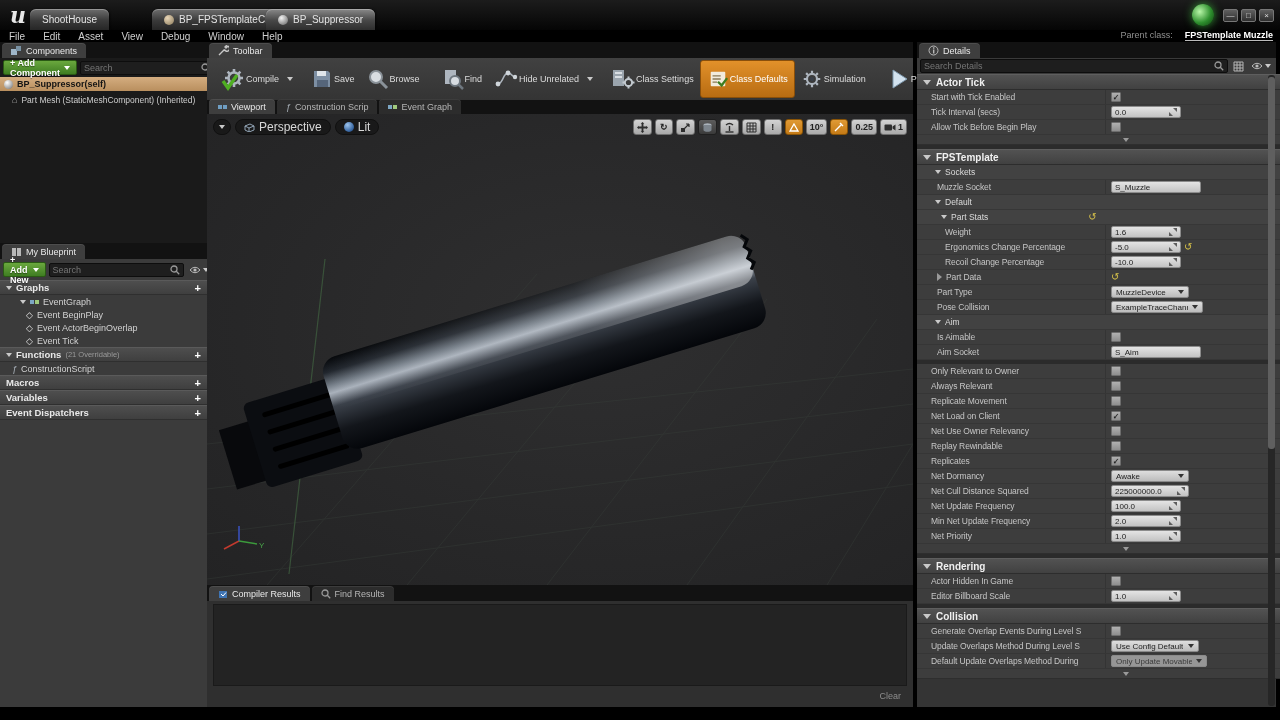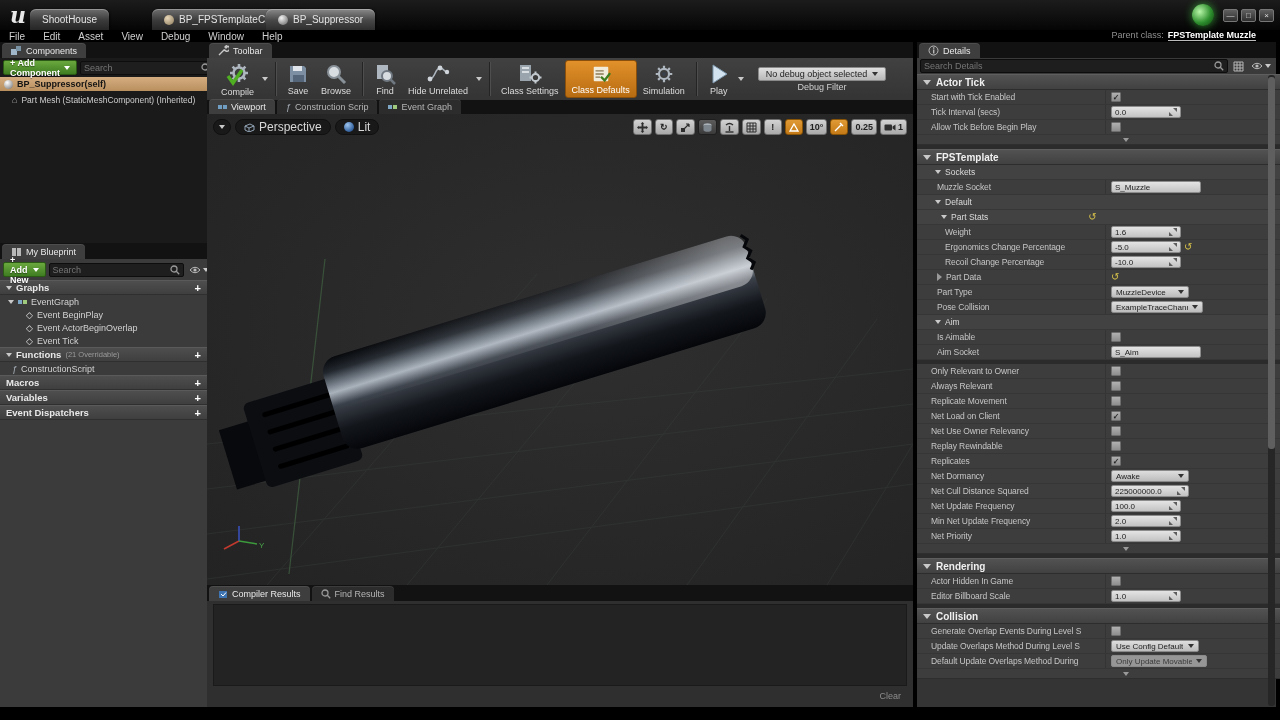--- a/index.html
+++ b/index.html
@@ -20,21 +20,21 @@
   .ticon-sphere{background:radial-gradient(circle at 35% 30%,#f2f2f2,#8a8a8a 70%,#555)}
   .orb{position:absolute;right:66px;top:4px;width:22px;height:22px;border-radius:50%;
     background:radial-gradient(circle at 35% 35%,#b8f7a8,#2e8f2e 55%,#0c3a0c);box-shadow:0 0 9px rgba(80,255,80,.55)}
   .winbtns{position:absolute;right:6px;top:9px;display:flex;gap:3px}
   .winbtn{width:15px;height:13px;background:linear-gradient(#606060,#2e2e2e);border:1px solid #777;border-radius:2px;
     color:#ddd;font-size:8px;line-height:11px;text-align:center}
 
   
   #menubar{left:0;top:30px;width:1280px;height:12px;display:flex;align-items:center;font-size:10px;color:#cfcfcf}
   #menubar .mi{padding:0 9px}
-  #parentclass{position:absolute;right:24px;top:30px;font-size:9px;display:flex;gap:4px;align-items:baseline}
+  #parentclass{position:absolute;right:7px;top:30px;font-size:9px;display:flex;gap:12px;align-items:baseline}
   #parentclass .pcl{color:#8f8f8f}
   #parentclass .pcv{color:#fff;border-bottom:1px solid #bbb;font-weight:bold}
 
   
   .tstrip{background:#121212;display:flex;align-items:flex-end;padding-left:2px}
   .ptab{height:15px;display:flex;align-items:center;gap:4px;padding:0 9px;font-size:9px;color:#b5b5b5;
     background:#2c2c2c;border-radius:4px 4px 0 0;margin-right:2px;box-shadow:inset 0 1px 0 rgba(255,255,255,.08)}
   .ptab.active{background:#3e3e3e;color:#e9e9e9}
 
   .gbtn{background:linear-gradient(#6aa83e,#3f7d22);border:1px solid #2a5a14;border-radius:2px;color:#fff;
@@ -68,21 +68,21 @@
   .bprow{height:13px;display:flex;align-items:center;gap:4px;font-size:9px;color:#d2d2d2}
   .diamond{color:#e0e0e0;font-size:9px}
   .gsq{display:inline-flex;gap:1px}
   .gsq i{width:4px;height:4px;background:#7da7c4;display:block}
   .gsq i:last-child{background:#9fc97d}
 
   
   #tb-strip{left:207px;top:42px;width:706px;height:16px}
   #tb-body{left:207px;top:58px;width:706px;height:42px;background:linear-gradient(#414141,#343434);
     display:flex;align-items:center;padding-left:8px}
-  .tbtn{display:flex;flex-direction:column;align-items:center;justify-content:center;gap:1px;height:40px;
+  .tbtn{display:flex;align-items:center;justify-content:center;gap:1px;height:40px;
     padding:0 6px;font-size:9px;color:#dcdcdc;white-space:nowrap}
   .tbtn.orange{background:linear-gradient(#e2912a,#b86c12);border:1px solid #8a4f0a;border-radius:3px;height:38px;color:#fff}
   .vsep{width:1px;height:34px;background:#242424;margin:0 5px;box-shadow:1px 0 0 #4e4e4e}
   .dd-arrow-btn{display:flex;align-items:center;margin:0 2px}
   #dbg{display:flex;flex-direction:column;align-items:center;gap:1px;margin-left:12px}
   #dbg .dbgdd{background:linear-gradient(#e0e0e0,#b8b8b8);border:1px solid #8a8a8a;border-radius:2px;font-size:9px;
     color:#1e1e1e;padding:1px 7px;display:flex;gap:5px;align-items:center}
   #dbg .dbglbl{font-size:9px;color:#cfcfcf}
 
   #vp-strip{left:207px;top:100px;width:706px;height:14px}
@@ -241,21 +241,21 @@
           <circle cx="6" cy="4" r="1.6" fill="#bbb"></circle>
         </svg>
       <span class="tri-d sm"></span>
     </div>
   </div>
   <div class="bph">
     <span class="tri-d sm"></span>
     <span>Graphs</span>
     <span class="plus">+</span>
   </div>
-  <div class="bprow" style="padding-left:8px">
+  <div class="bprow" style="padding-left:20px">
     <span class="tri-d sm"></span>
     <span class="gsq">
         <i></i>
         <i></i>
       </span>
     <span>EventGraph</span>
   </div>
   <div class="bprow" style="padding-left:26px">
     <span class="diamond">◇</span>
     <span>Event BeginPlay</span>

